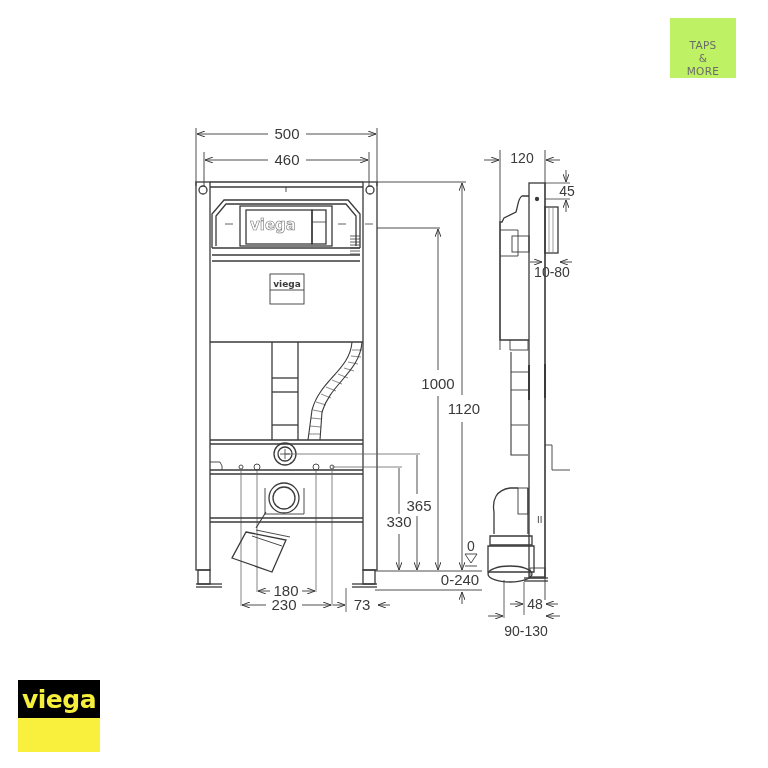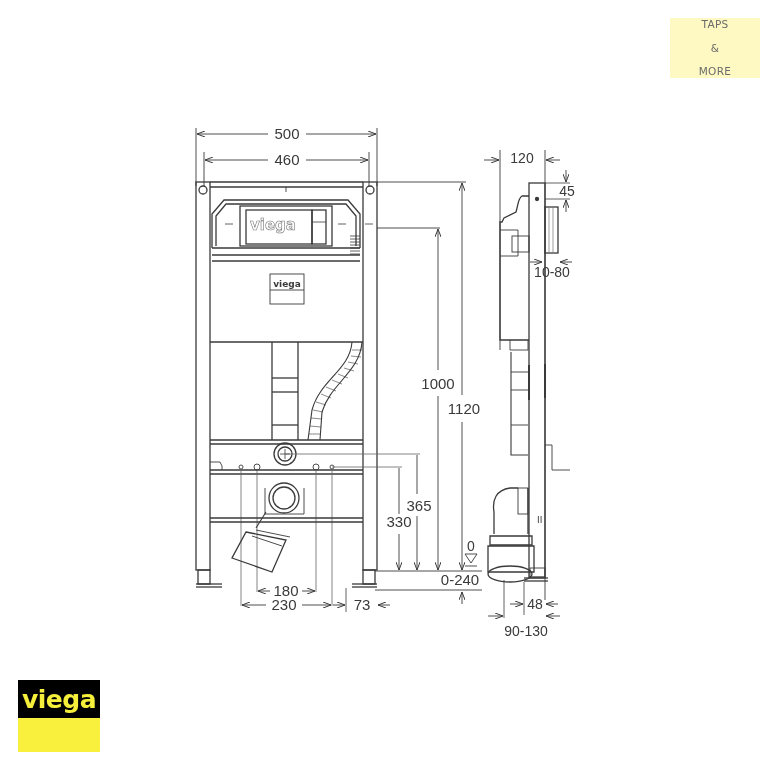--- a/index.html
+++ b/index.html
@@ -1,20 +1,20 @@
 <!DOCTYPE html>
 <html><head>
   <meta charset="utf-8">
   <style>
     html, body { margin: 0; padding: 0; background: #ffffff; }
     body { width: 768px; height: 768px; position: relative; overflow: hidden; font-family: "Liberation Sans", sans-serif; }
     .badge {
-      position: absolute; left: 670px; top: 18px; width: 90px; height: 60px;
-      background: #fef9c3; color: #6a6a6a; display: flex; flex-direction: column;
-      align-items: center; justify-content: space-between; font-size: 10.5px; line-height: 13px;
+      position: absolute; left: 670px; top: 18px; width: 66px; height: 60px;
+      background: #bef264; color: #6a6a6a; display: flex; flex-direction: column;
+      align-items: center; justify-content: flex-end; font-size: 10.5px; line-height: 13px;
       font-family: "DejaVu Sans", sans-serif; letter-spacing: 0.3px;
     }
     .logo { position: absolute; left: 18px; top: 680px; width: 82px; height: 72px; }
     .logo .top { height: 38px; background: #000000; color: #f5ef3c; font-weight: bold; font-size: 25px;
       display: flex; align-items: center; justify-content: center; font-family: "DejaVu Sans", sans-serif; letter-spacing: -0.5px; }
     .logo .bottom { height: 34px; background: #f8f03d; }
     svg#drawing { position: absolute; left: 0; top: 0; }
     .dim { font-family: "Liberation Sans", sans-serif; font-size: 15px; fill: #3a3a3a; }
     .dim-small { font-family: "Liberation Sans", sans-serif; font-size: 14px; fill: #3a3a3a; }
   </style>

